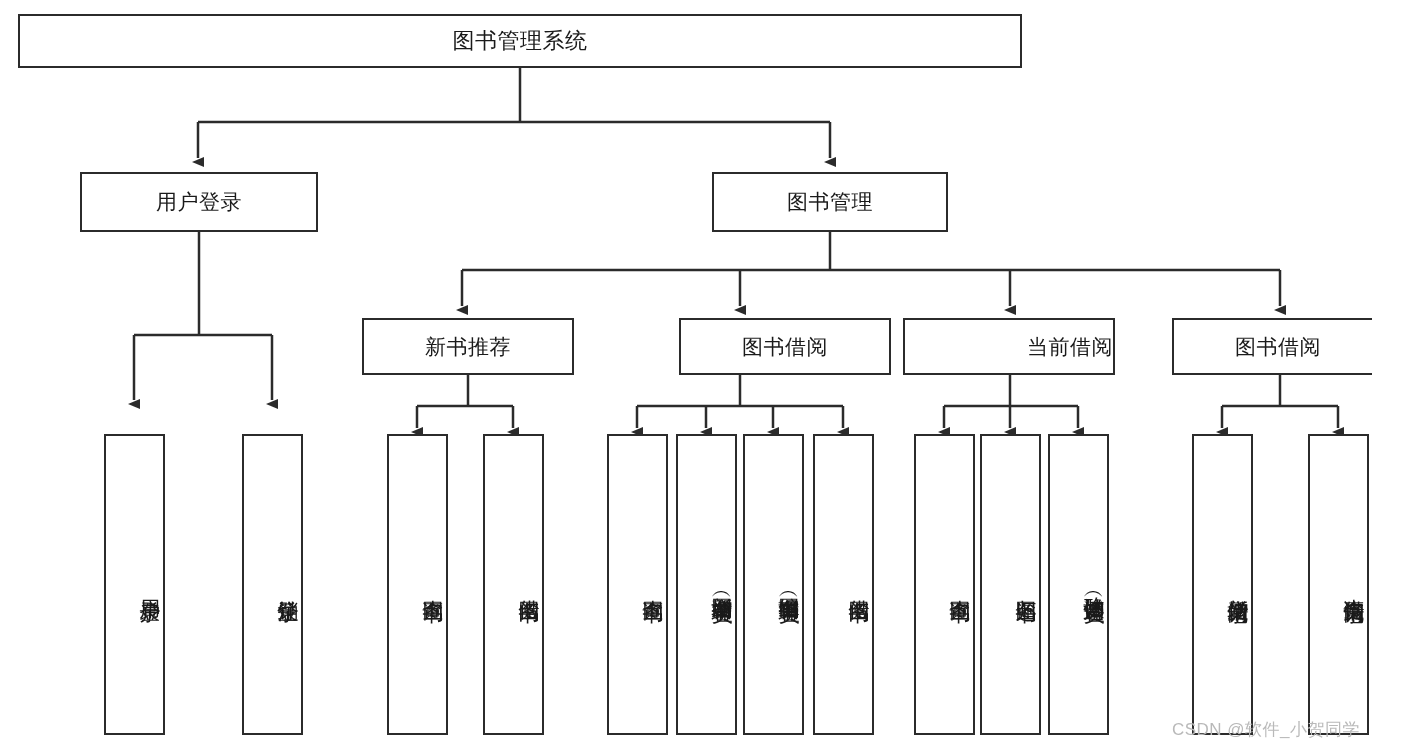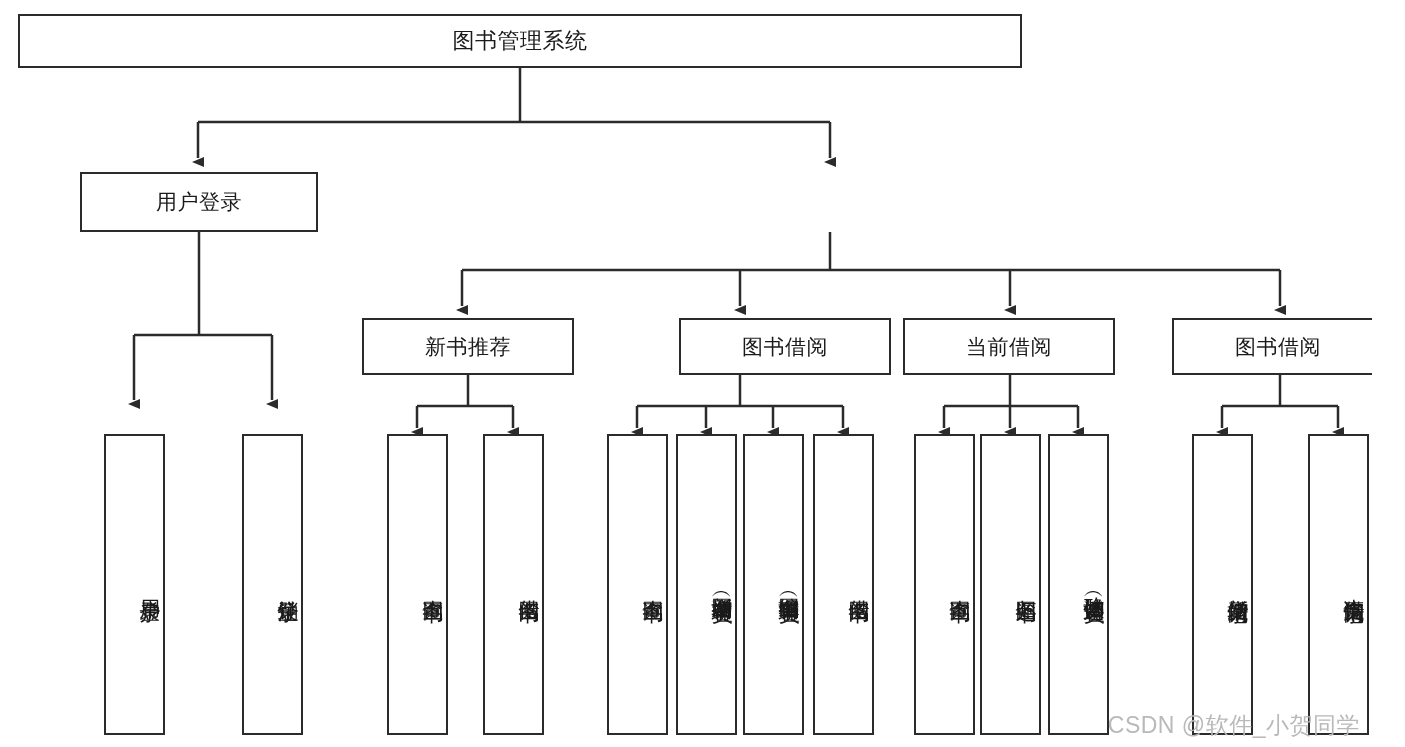--- a/index.html
+++ b/index.html
@@ -56,21 +56,21 @@
     display: block;
     white-space: nowrap;
   }
   .node.root {
     font-size: 22px;
   }
   #watermark {
     position: absolute;
     right: 12px;
     bottom: 6px;
-    font-size: 23px;
+    font-size: 17px;
     color: #b9b9b9;
     letter-spacing: 0.5px;
     white-space: nowrap;
   }
 </style>
 </head>
 <body>
 
 <div id="canvas">
 
@@ -126,28 +126,31 @@
     </g>
   </svg>
 
   <div class="node horiz root" style="left:18px; top:14px; width:1004px; height:54px;">
     <span>图书管理系统</span>
   </div>
 
   <div class="node horiz" style="left:80px; top:172px; width:238px; height:60px;">
     <span>用户登录</span>
   </div>
+  <div class="node horiz" style="left:712px; top:172px; width:236px; height:60px;">
+    <span>图书管理</span>
+  </div>
 
   <div class="node horiz" style="left:362px; top:318px; width:212px; height:57px;">
     <span>新书推荐</span>
   </div>
   <div class="node horiz" style="left:634px; top:318px; width:212px; height:57px;margin-left:45px;">
     <span>图书借阅</span>
   </div>
-  <div class="node horiz" style="left:903px; top:318px; width:212px; height:57px;">
+  <div class="node horiz" style="left:903px; top:318px; width:212px; height:57px;justify-content:flex-end;">
     <span>当前借阅</span>
   </div>
   <div class="node horiz" style="left:1172px; top:318px; width:212px; height:57px;">
     <span>图书借阅</span>
   </div>
 
   <div class="node vert" style="left:104px; top:434px; width:61px; height:301px;">
     <span class="vtext">用户登录</span>
   </div>
   <div class="node vert" style="left:242px; top:434px; width:61px; height:301px;">

